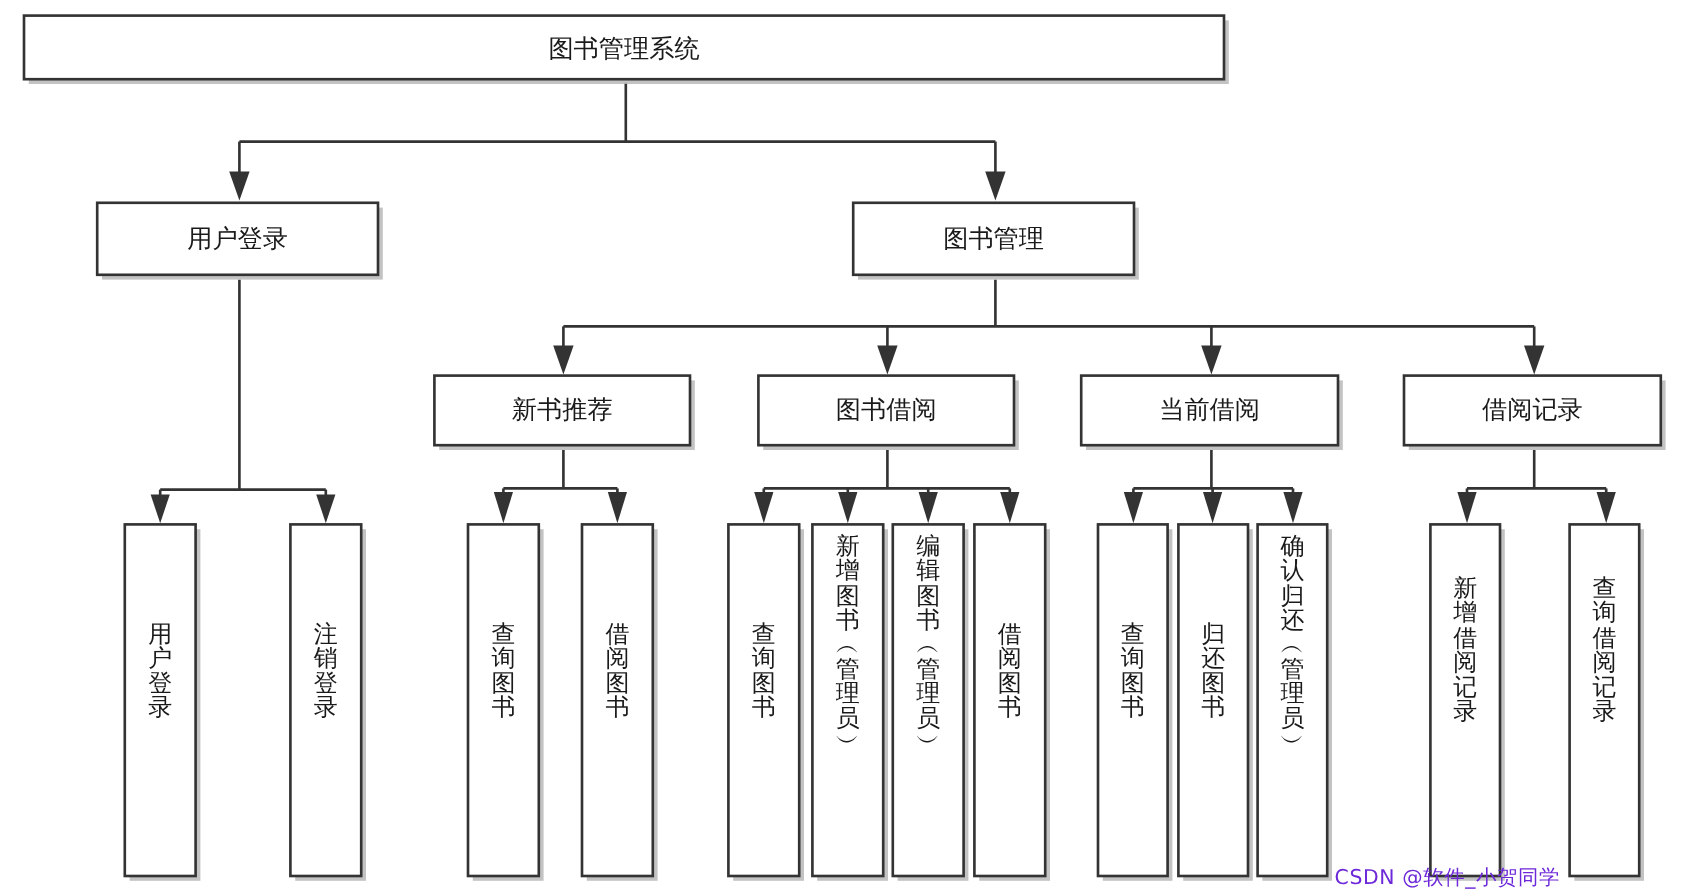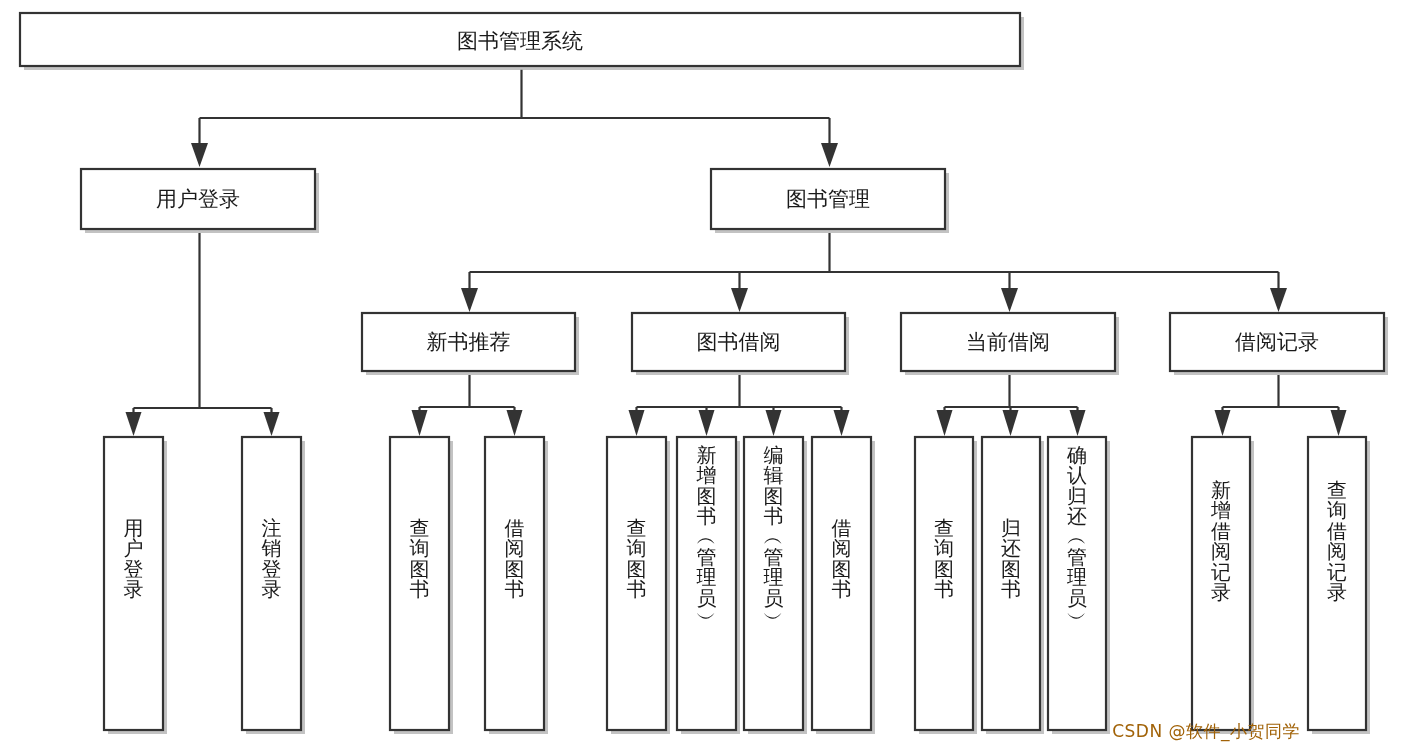--- a/index.html
+++ b/index.html
@@ -53,21 +53,21 @@
     font-size: 21px;
     text-anchor: middle;
     dominant-baseline: middle;
   }
   .watermark-text {
     position: absolute;
     right: 12px;
     bottom: 4px;
     font-family: "DejaVu Sans", "Liberation Sans", sans-serif;
     font-size: 17px;
-    color: #a16207;
+    color: #6d28d9;
     letter-spacing: 0.5px;
     white-space: nowrap;
     pointer-events: none;
   }
   .vlabel-wrap {
     position: absolute;
     display: flex;
     flex-direction: column;
     align-items: center;
     justify-content: flex-start;

